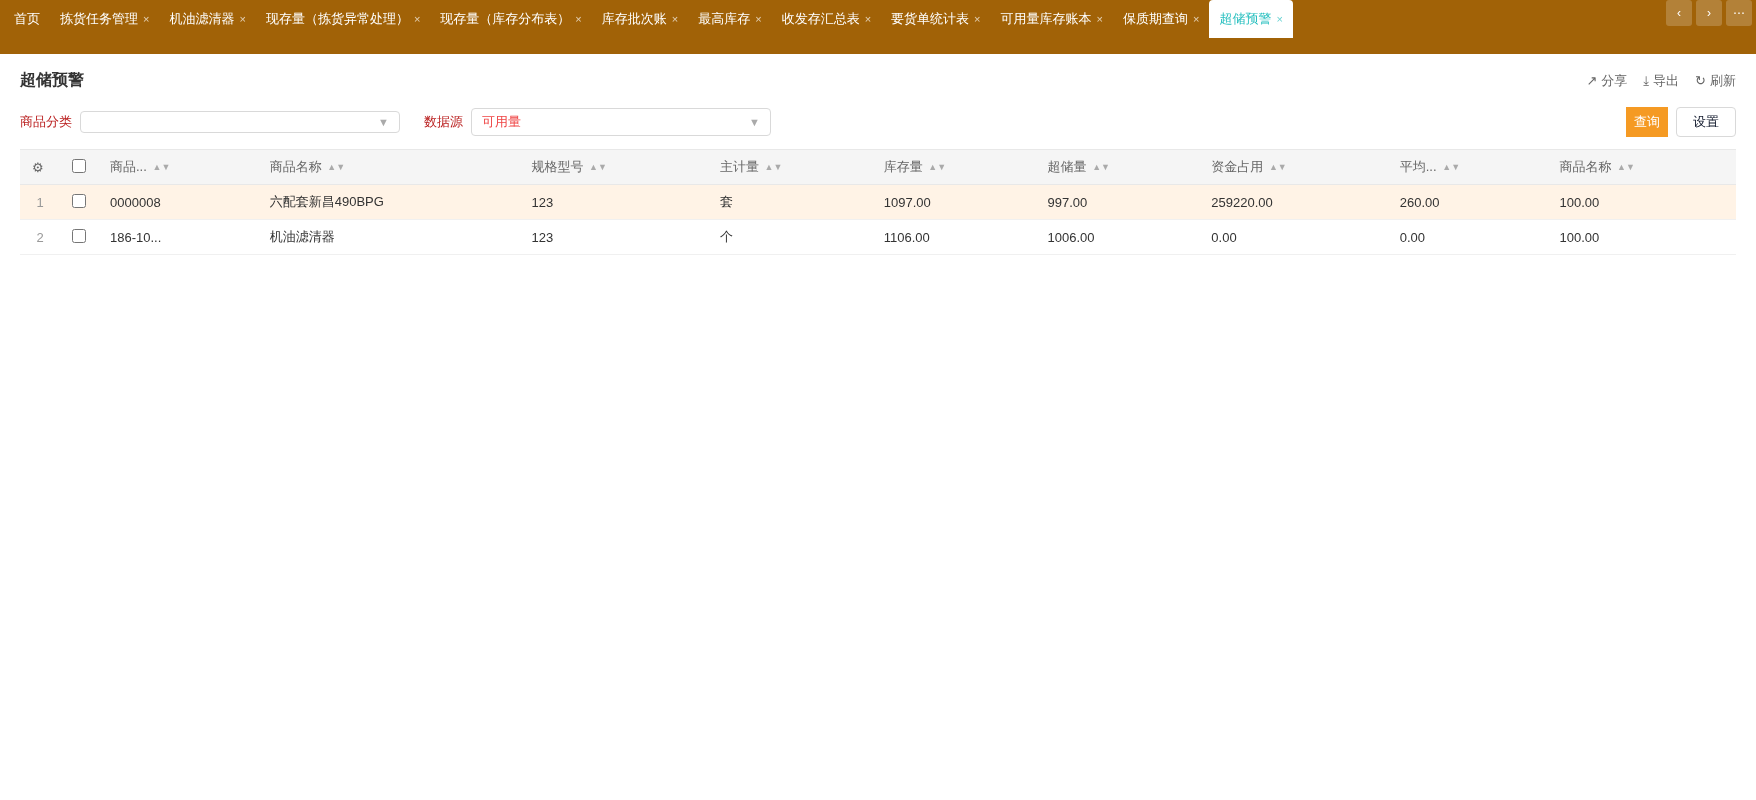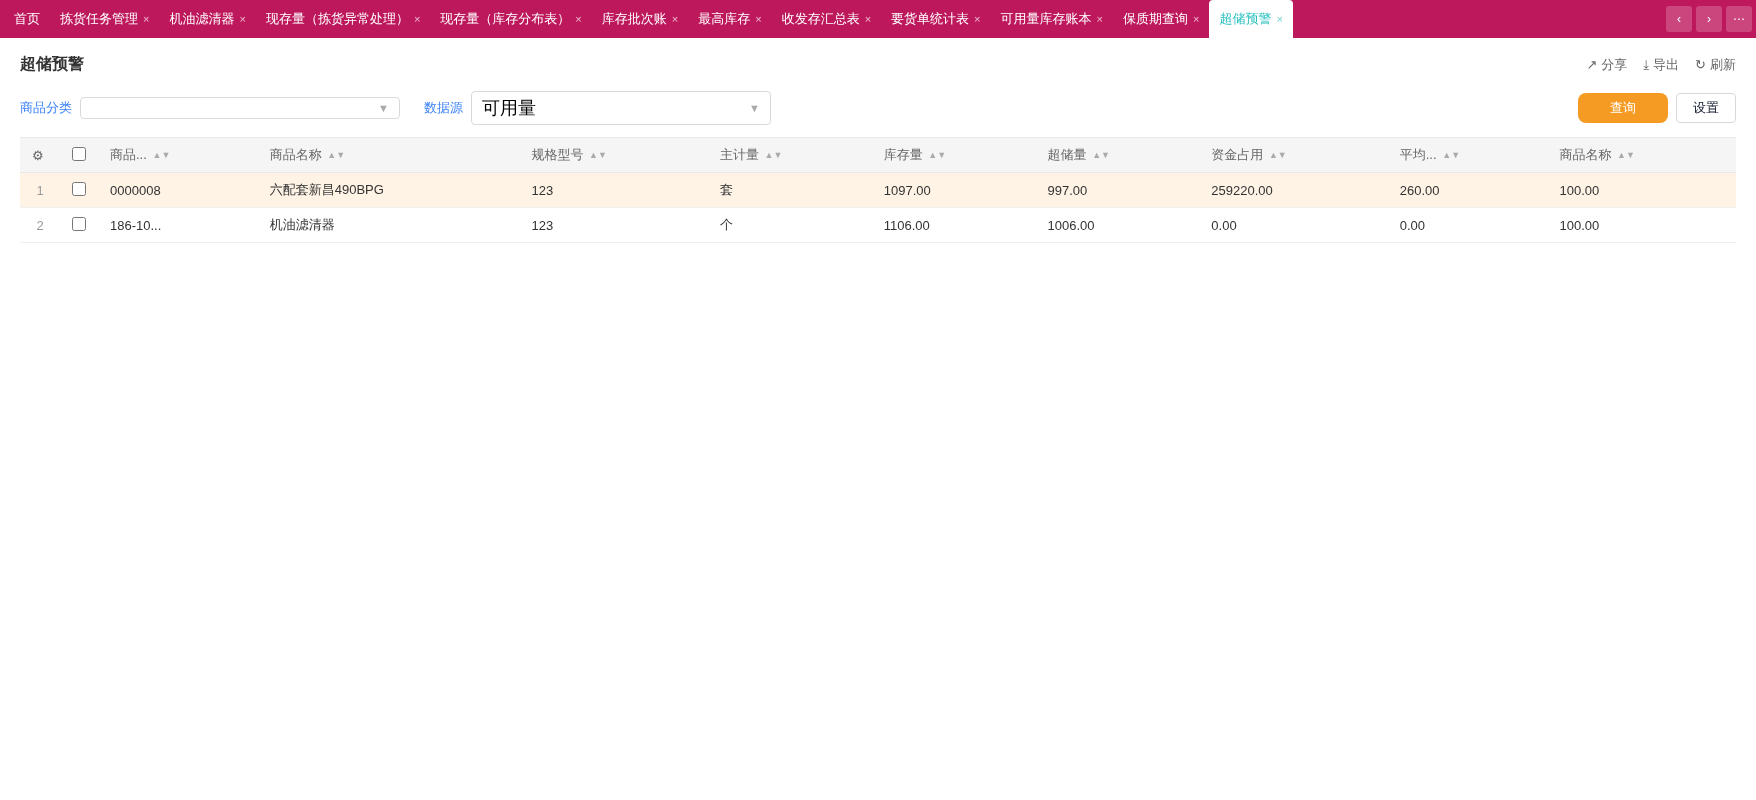--- a/index.html
+++ b/index.html
@@ -1,23 +1,23 @@
 <!DOCTYPE html>
 <html><head>
   <meta charset="utf-8">
   <style>
     * { margin: 0; padding: 0; box-sizing: border-box; }
     body { font-family: 'Microsoft YaHei', Arial, sans-serif; font-size: 13px; background: #fff; color: #333; overflow-x: hidden; }
 
     
     .top-nav {
       display: flex;
-      align-items: center;
-      background: #be185d;
-      height: 38px;
+      align-items: flex-start;
+      background: #a16207;
+      height: 54px;
       padding: 0 4px;
       overflow: hidden;
       white-space: nowrap;
     }
     .nav-item {
       display: inline-flex;
       align-items: center;
       padding: 0 10px;
       height: 38px;
       color: #fff;
@@ -93,54 +93,54 @@
       align-items: center;
       gap: 24px;
       margin-bottom: 12px;
     }
     .filter-group {
       display: flex;
       align-items: center;
       gap: 8px;
     }
     .filter-label {
-      color: #3b82f6;
+      color: #b91c1c;
       font-size: 13px;
       white-space: nowrap;
     }
     .filter-select {
       display: flex;
       align-items: center;
       border: 1px solid #d9d9d9;
       border-radius: 4px;
       padding: 4px 10px;
       width: 320px;
       cursor: pointer;
       background: #fff;
       justify-content: space-between;
     }
     .filter-select-medium {
       width: 300px;
     }
     .filter-select-value {
-      color: #000000;
-      font-size: 18px;
+      color: #ef4444;
+      font-size: 13px;
     }
     .filter-select-arrow {
       color: #aaa;
       font-size: 11px;
       margin-left: 8px;
     }
 
     .btn-query {
       background: #f59a23;
       color: #fff;
       border: none;
-      border-radius: 8px;
-      padding: 6px 32px;
+      border-radius: 0;
+      padding: 6px 8px;
       cursor: pointer;
       font-size: 13px;
       margin-left: auto;
     }
     .btn-settings {
       background: #fff;
       color: #0f172a;
       border: 1px solid #d9d9d9;
       border-radius: 4px;
       padding: 5px 16px;

